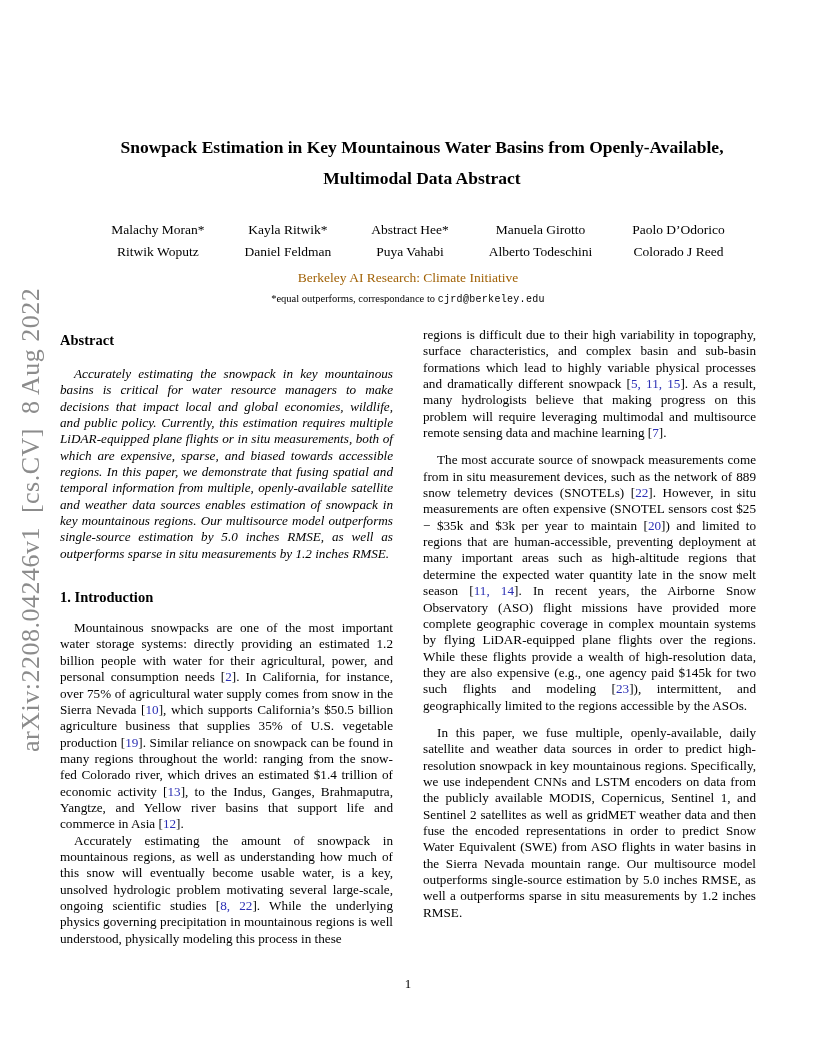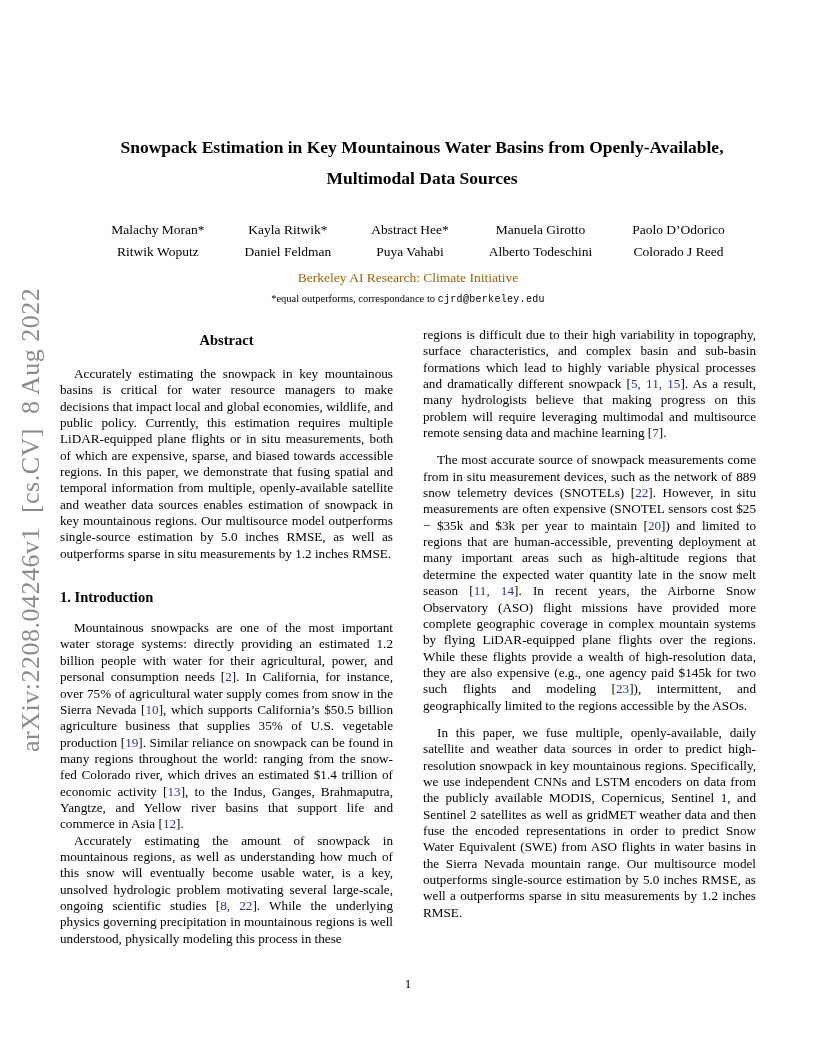--- a/index.html
+++ b/index.html
@@ -64,24 +64,25 @@
     width: 697px;
     height: 648px;
     display: flex;
     gap: 30px;
     overflow: hidden;
   }
   .col { width: 333px; }
   .abstract-heading {
     font-size: 14.5px;
     font-weight: bold;
-    text-align: center;
+    text-align: left;
     margin: 5px 0 17px 0;
   }
   .abstract-body p {
+    font-style: italic;
     font-size: 13.2px;
     line-height: 16.35px;
     text-align: justify;
   }
   .section-heading {
     font-size: 14.5px;
     font-weight: bold;
     margin: 27px 0 14px 0;
   }
   .para {
@@ -102,21 +103,21 @@
 </style>
 </head>
 <body>
 
 <div class="page" style="color: rgb(0, 0, 0);">
 
   <div class="watermark" style="color: rgb(140, 140, 140);">arXiv:2208.04246v1  [cs.CV]  8 Aug 2022</div>
 
   <div class="header">
     <div class="title-line">Snowpack Estimation in Key Mountainous Water Basins from Openly-Available,</div>
-    <div class="title-line">Multimodal Data Sources</div>
+    <div class="title-line">Multimodal Data Abstract</div>
 
     <div class="authors">
         <div class="author-col">
           <div>Malachy Moran*</div>
           <div>Ritwik Woputz</div>
         </div>
         <div class="author-col">
           <div>Kayla Ritwik*</div>
           <div>Daniel Feldman</div>
         </div>

